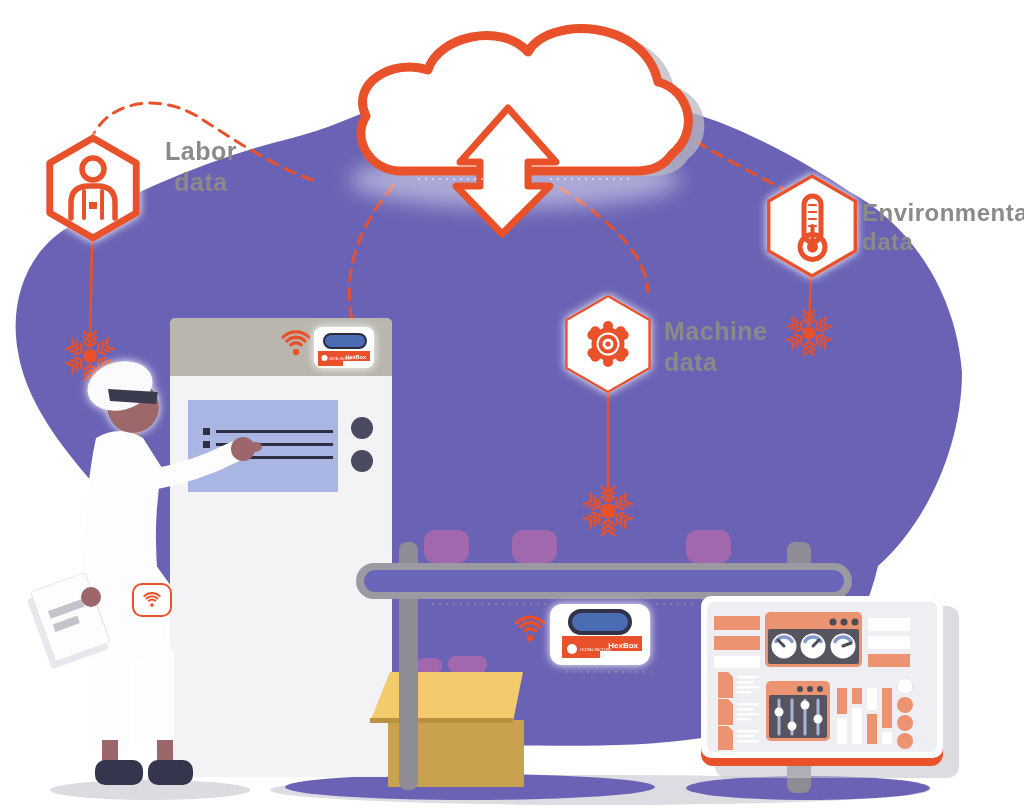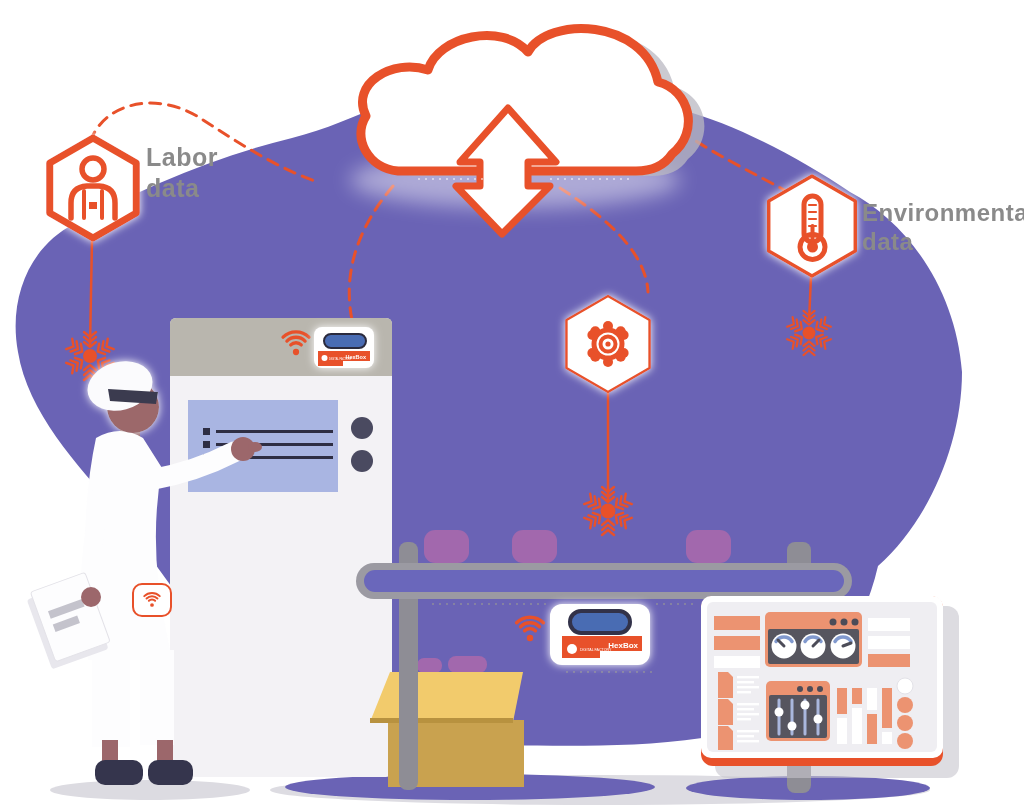--- a/index.html
+++ b/index.html
@@ -339,15 +339,16 @@
     </g>
     <g>
       <circle cx="905" cy="686" r="8" fill="#ffffff" stroke="#e3e2e8"></circle>
       <circle cx="905" cy="705" r="8" fill="#EC9371"></circle>
       <circle cx="905" cy="723" r="8" fill="#EC9371"></circle>
       <circle cx="905" cy="741" r="8" fill="#EC9371"></circle>
     </g>
   </g>
 </svg>
 
-<div class="node-label" style="left:146px; top:142px; width:110px;">Labor data</div>
+<div class="node-label" style="left:146px; top:136px; width:110px;text-align:center;">Labor data</div>
+<div class="node-label" style="left:664px; top:316px; width:130px;">Machine data</div>
 <div class="node-label" style="left:862px; top:198px; width:178px; font-size:24px;">Environmental data</div>
 </div>
 
 </body></html>

